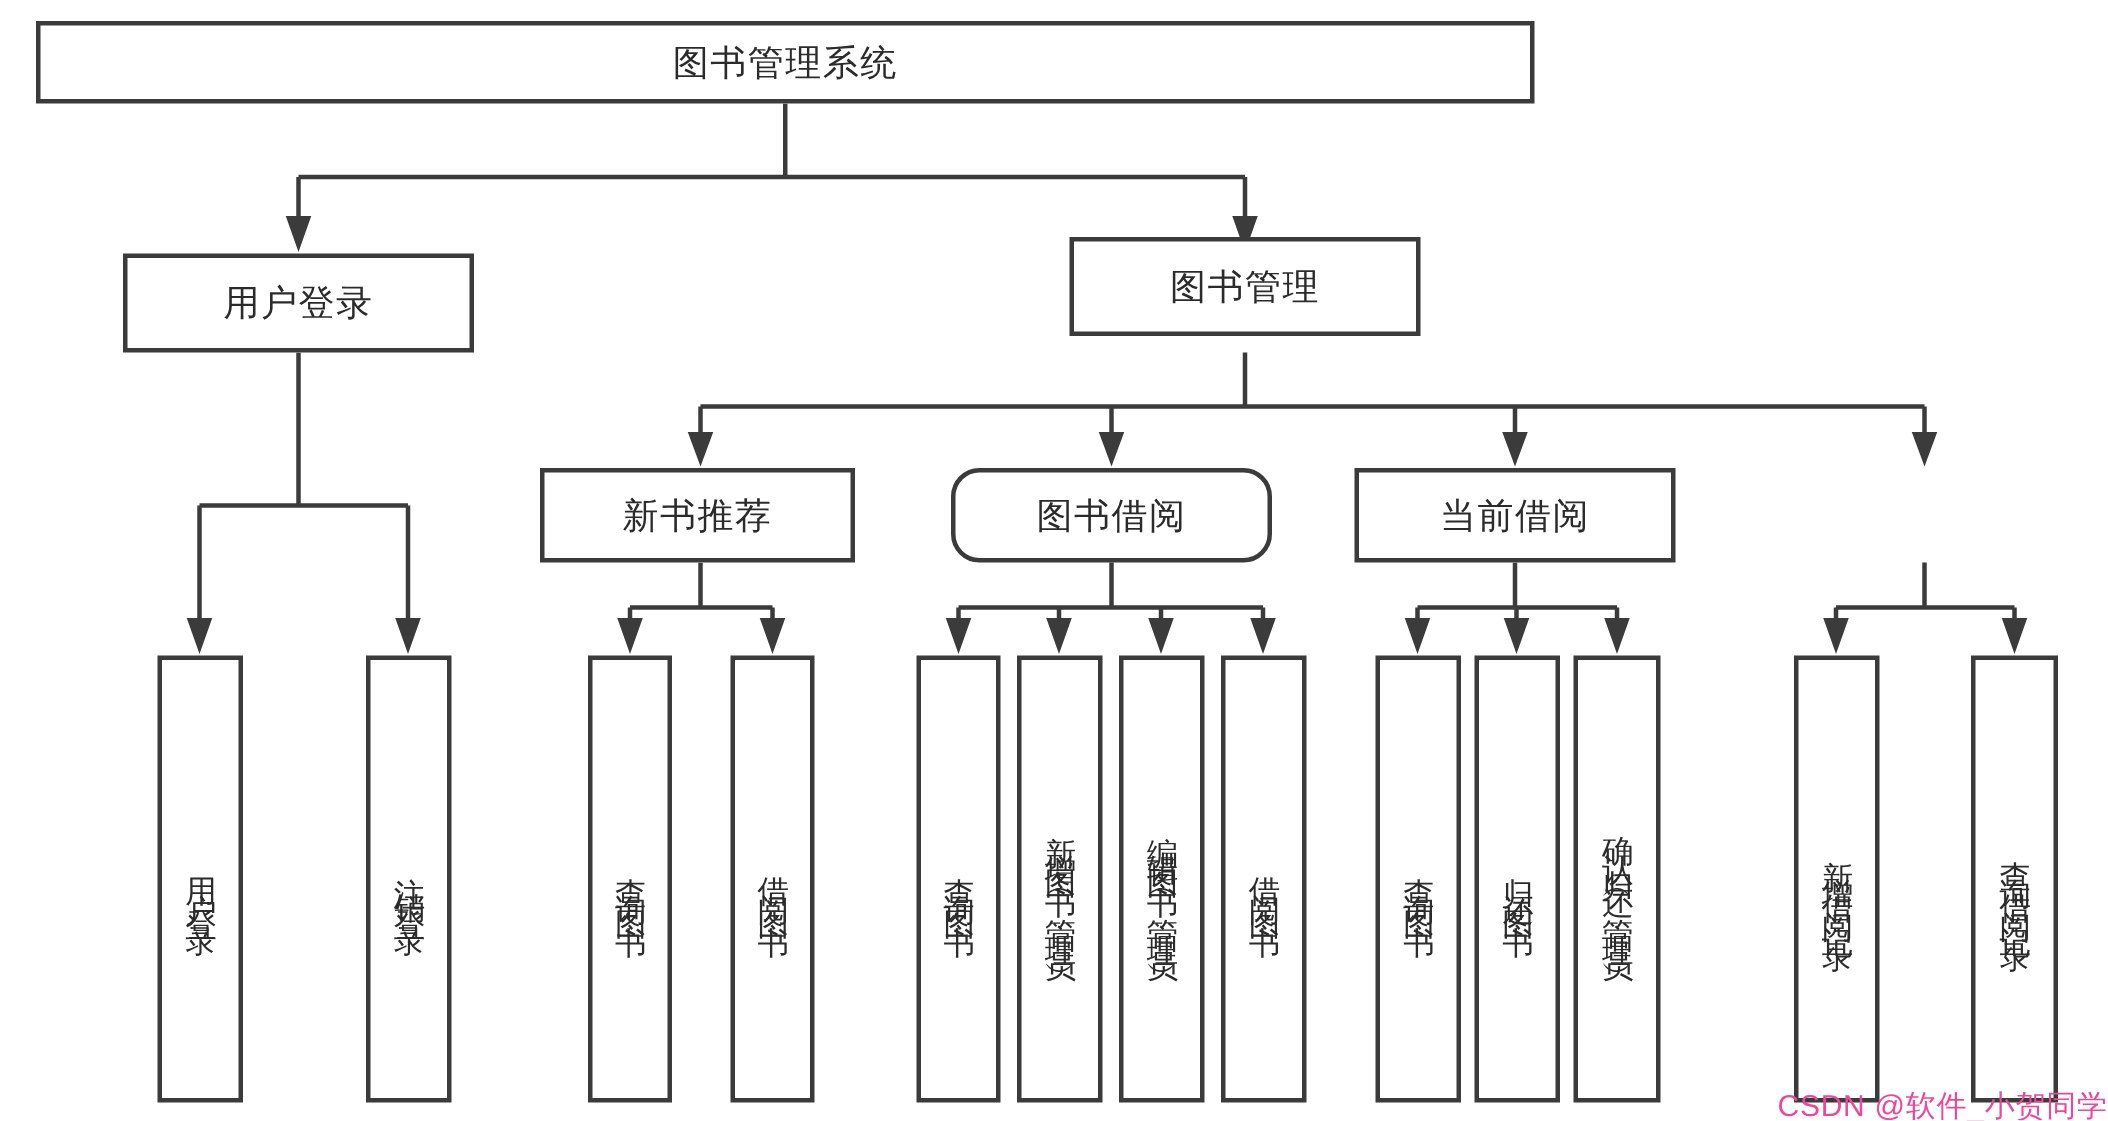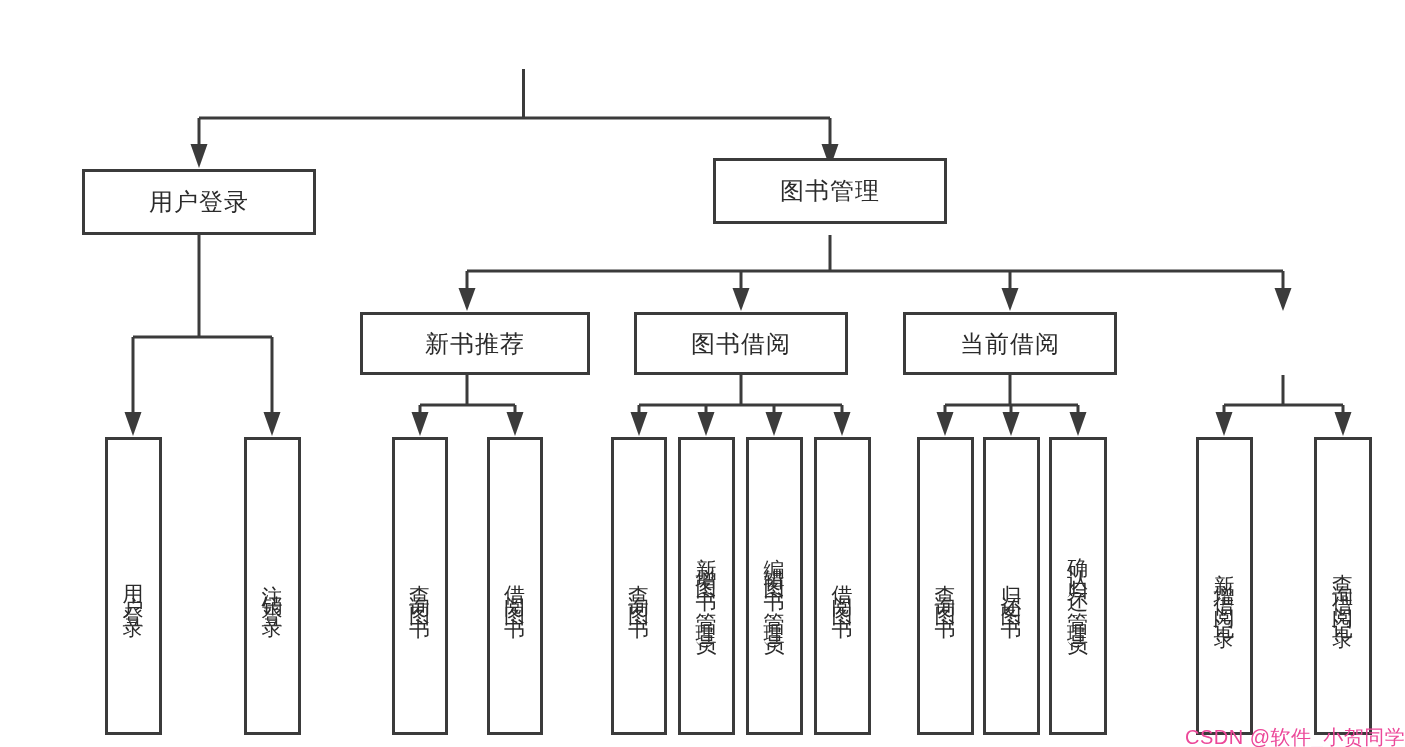--- a/index.html
+++ b/index.html
@@ -119,26 +119,27 @@
     <g stroke="#3b3b3b" stroke-width="3" fill="none">
       <path d="M1283,375 V405"></path>
       <path d="M1224,405 H1343"></path>
       <path d="M1224,405 V414"></path>
       <path d="M1343,405 V414"></path>
       <polygon points="1215.5,412 1232.5,412 1224,436" fill="#3b3b3b" stroke="none"></polygon>
       <polygon points="1334.5,412 1351.5,412 1343,436" fill="#3b3b3b" stroke="none"></polygon>
     </g>
   </svg>
 
+  <div class="node root-node" style="left:24px; top:14px; width:999px; height:55px;">图书管理系统</div>
 
   <div class="node h-node" style="left:82px; top:169px; width:234px; height:66px;">用户登录</div>
   <div class="node h-node" style="left:713px; top:158px; width:234px; height:66px;">图书管理</div>
 
-  <div class="node h-node" style="left:360px; top:312px; width:230px; height:63px;">新书推荐</div>
-  <div class="node h-node" style="left:634px; top:312px; width:214px; height:63px;">图书借阅</div>
+  <div class="node h-node" style="left:360px; top:312px; width:210px; height:63px;">新书推荐</div>
+  <div class="node h-node" style="left:634px; top:312px; width:214px; height:63px;border-radius:19px;">图书借阅</div>
   <div class="node h-node" style="left:903px; top:312px; width:214px; height:63px;">当前借阅</div>
 
   <div class="node v-node" style="left:105px; top:437px; width:57px; height:298px;">用户登录</div>
   <div class="node v-node" style="left:244px; top:437px; width:57px; height:298px;">注销登录</div>
 
   <div class="node v-node" style="left:392px; top:437px; width:56px; height:298px;">查询图书</div>
   <div class="node v-node" style="left:487px; top:437px; width:56px; height:298px;">借阅图书</div>
 
   <div class="node v-node" style="left:611px; top:437px; width:56px; height:298px;">查询图书</div>
   <div class="node v-node" style="left:678px; top:437px; width:57px; height:298px;">新增图书（管理员）</div>

